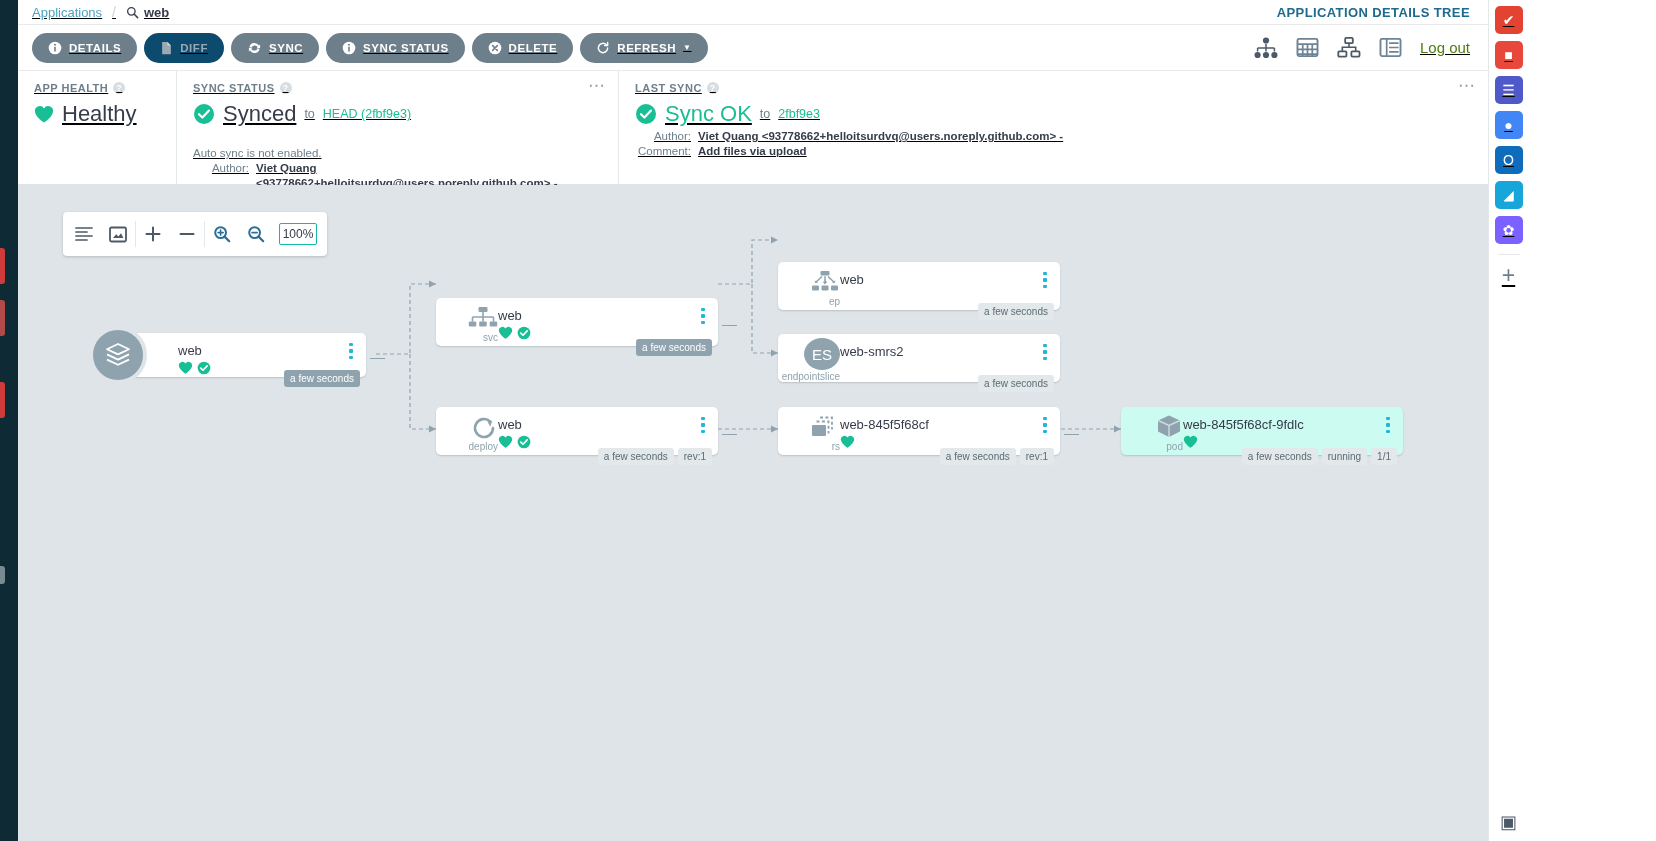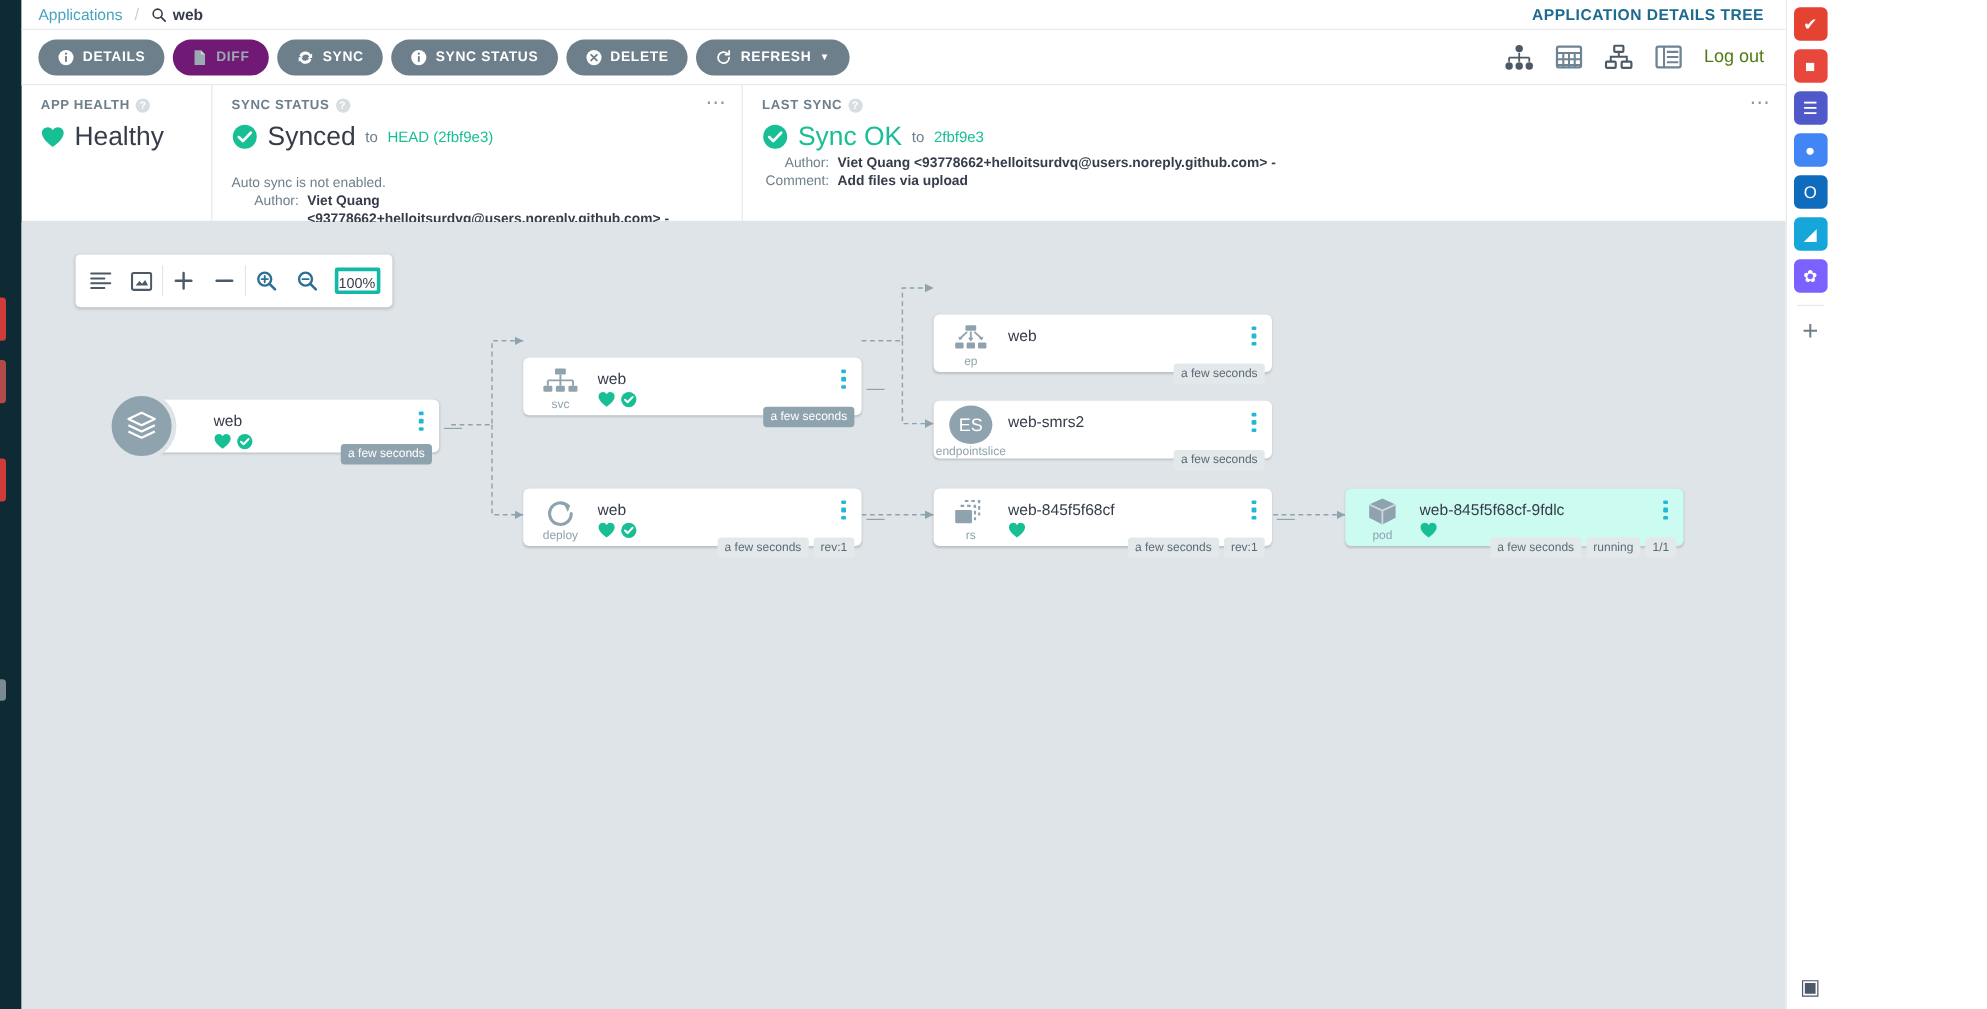--- a/index.html
+++ b/index.html
@@ -1,21 +1,21 @@
 <!DOCTYPE html>
 <html><head>
 <meta charset="utf-8">
 <style>
   * { box-sizing: border-box; margin: 0; padding: 0; }
   html, body {
     width: 1656px; height: 841px;
     font-family: "Liberation Sans", sans-serif;
     background: #fff; overflow: hidden;
   }
-  #app { position: relative; width: 1528px; height: 841px; display: flex; }
+  #app { position: relative; width: 1528px; height: 841px; display: flex; text-decoration: underline; }
 
   
   .left-rail {
     width: 18px; background: #0d2a35; flex: 0 0 18px;
     position: relative;
   }
   .rail-mark { position: absolute; left: 0; width: 5px; border-radius: 0 3px 3px 0; }
   .rail-mark.m1 { top: 248px; height: 36px; background: #cf3b3b; }
   .rail-mark.m2 { top: 300px; height: 36px; background: #b34a4a; }
   .rail-mark.m3 { top: 382px; height: 36px; background: #cf3b3b; }
@@ -44,21 +44,21 @@
     padding: 0 14px; border-bottom: 1px solid #e8eaec; background: #fff;
     position: relative;
   }
   .tbtn {
     display: flex; align-items: center; gap: 7px;
     background: #6d7f8b; color: #fff; border: none; border-radius: 17px;
     height: 30px; padding: 0 16px; font-size: 11.5px; font-weight: 700;
     letter-spacing: .55px; cursor: pointer; white-space: nowrap;
     font-family: "Liberation Sans", sans-serif;
   }
-  .tbtn.disabled { background: #701a75; color: #9aa9b2; cursor: default; }
+  .tbtn.disabled { background: #0c4a6e; color: #9aa9b2; cursor: default; }
   .tbtn svg { display:block; }
   .toolbar-right {
     margin-left: auto; display: flex; align-items: center; gap: 18px;
     padding-right: 4px;
   }
   .view-icon { cursor: pointer; display:block; }
   .logout { color: #4d7c0f; font-size: 15px; cursor: pointer; }
 
   
   .status-row {
@@ -102,37 +102,37 @@
     background: #fff; border-radius: 4px; height: 44px;
     display: flex; align-items: center; box-shadow: 0 1px 3px rgba(0,0,0,.18);
     padding: 0 4px;
   }
   .zb-item {
     width: 34px; height: 44px; display: flex; align-items: center;
     justify-content: center; cursor: pointer; color: #4c5966;
   }
   .zb-sep { width: 1px; height: 26px; background: #e2e7ea; }
   .zb-val {
-    border: 3px solid #14b8a6; border-radius: 2px; height: 22px; width: 38px;
-    font-size: 12px; color: #363c4a; line-height: 21px;
+    border: 1px solid #14b8a6; border-radius: 2px; height: 22px; width: 38px;
+    font-size: 12px; color: #363c4a; text-align: center; line-height: 21px;
     margin: 0 6px; background:#fff; cursor: text;
   }
 
   
   .tree { position: absolute; inset: 0; }
   .edges { position: absolute; inset: 0; pointer-events: none; }
 
   .node {
     position: absolute; background: #fff; border-radius: 5px;
     box-shadow: 0 1px 2px rgba(0,0,0,.16); display: flex;
   }
   .node.highlight { background: #ccfbf1; }
   .node-icon {
     width: 62px; flex: 0 0 62px; display: flex; flex-direction: column;
-    align-items: center; justify-content: center; color: #8fa3ae; gap: 1px;
+    align-items: flex-end; justify-content: center; color: #8fa3ae; gap: 1px;
     padding-top: 4px;
   }
   .node-kind { font-size: 10px; color: #8fa3ae; line-height: 10px; }
   .node-body { flex: 1 1 auto; padding: 10px 0 0 0; position: relative; min-width: 0; }
   .node-name {
     font-size: 13px; color: #363c4a; white-space: nowrap;
     overflow: hidden; text-overflow: ellipsis; padding-right: 26px;
   }
   .node-status { display: flex; align-items: center; gap: 4px; margin-top: 3px; }
   .kebab {

